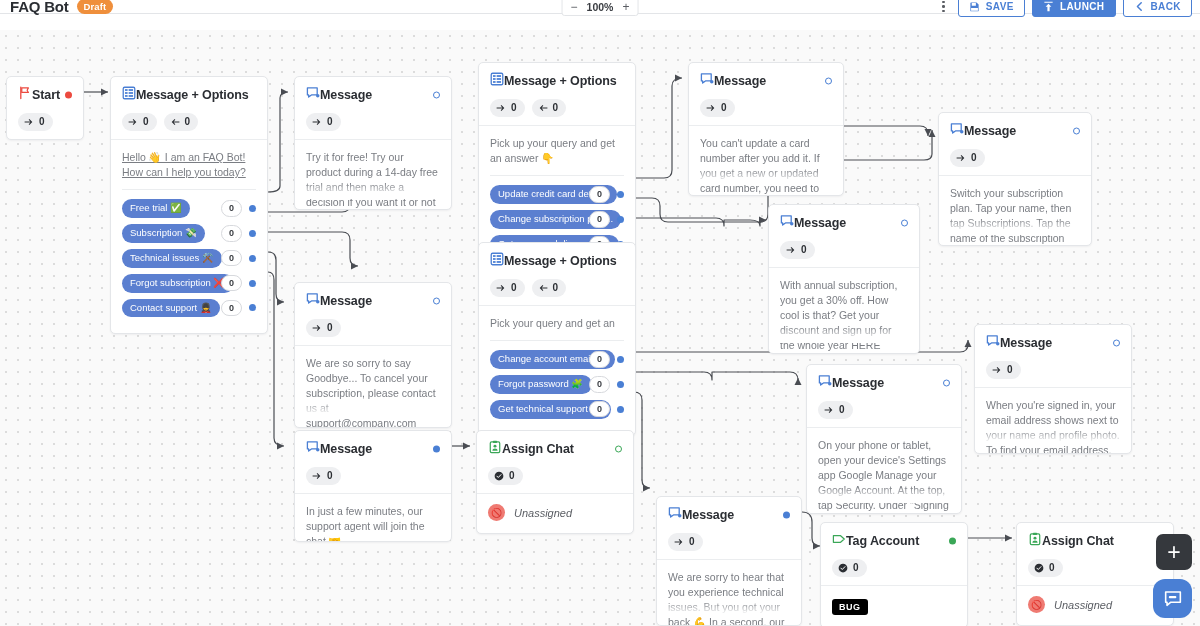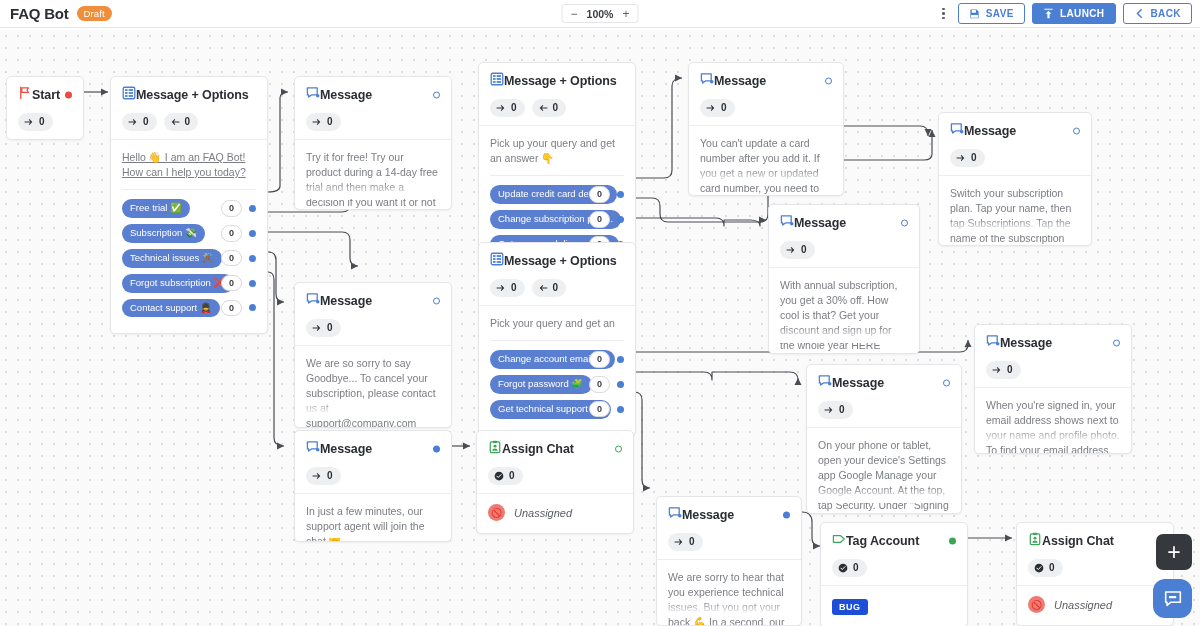--- a/index.html
+++ b/index.html
@@ -6,28 +6,28 @@
   html, body {
     width: 1200px; height: 626px;
     overflow: hidden;
     font-family: "Liberation Sans", sans-serif;
     background: #ffffff;
   }
   #app { position: relative; width: 1200px; height: 626px; overflow: hidden; background:#fff; }
 
   
   .header {
-    position: absolute; top:0; left:0; width:1200px; height:28px;
+    position: absolute; top:0; left:0; width:1200px; height:14px;
     background:#ffffff; border-bottom:1px solid #e3e5e8;
     display:flex; align-items:center; z-index:40;
   }
   .hdr-left { display:flex; align-items:center; padding-left:10px; gap:8px; }
   .bot-title { font-size:15px; font-weight:bold; color:#2b2e33; letter-spacing:-0.2px; }
   .draft-badge {
-    background:#ef8f3c; color:#ffffff; font-size:9.5px; font-weight:normal;
+    background:#ef8f3c; color:#ffffff; font-size:9.5px; font-weight:bold;
     padding:1.5px 7px 2px; border-radius:9px; letter-spacing:0.1px;
   }
   .hdr-center {
     position:absolute; left:50%; transform:translateX(-50%);
     display:flex; align-items:center;
   }
   .zoom-ctl {
     display:flex; align-items:center; gap:9px;
     border:1px solid #e3e5e8; border-radius:3px;
     background:#fff; padding:2px 8px; height:19px;
@@ -113,21 +113,21 @@
   .opt-port { position:absolute; right:0; width:7px; height:7px; border-radius:50%; background:#4a7fd4; }
 
   
   .assignee { display:flex; align-items:center; gap:9px; padding-bottom:12px; }
   .assignee-av {
     width:17px; height:17px; border-radius:50%; background:#ef7a72;
     display:flex; align-items:center; justify-content:center; font-size:9px; color:#fff;
   }
   .assignee-name { font-size:11px; color:#5a5d63;font-style:italic; }
   .tag-chip {
-    display:inline-block; background:#1d4ed8; color:#fff;
+    display:inline-block; background:#000000; color:#fff;
     font-size:9px; font-weight:bold; letter-spacing:0.5px;
     padding:3px 7px; border-radius:3px; margin-bottom:12px;
   }
 
   
   .fab-add {
     position:absolute; right:8px; bottom:56px;
     width:36px; height:36px; border-radius:7px; background:#35383d;
     display:flex; align-items:center; justify-content:center;
     color:#fff; font-size:23px; line-height:1; cursor:pointer; z-index:50;

